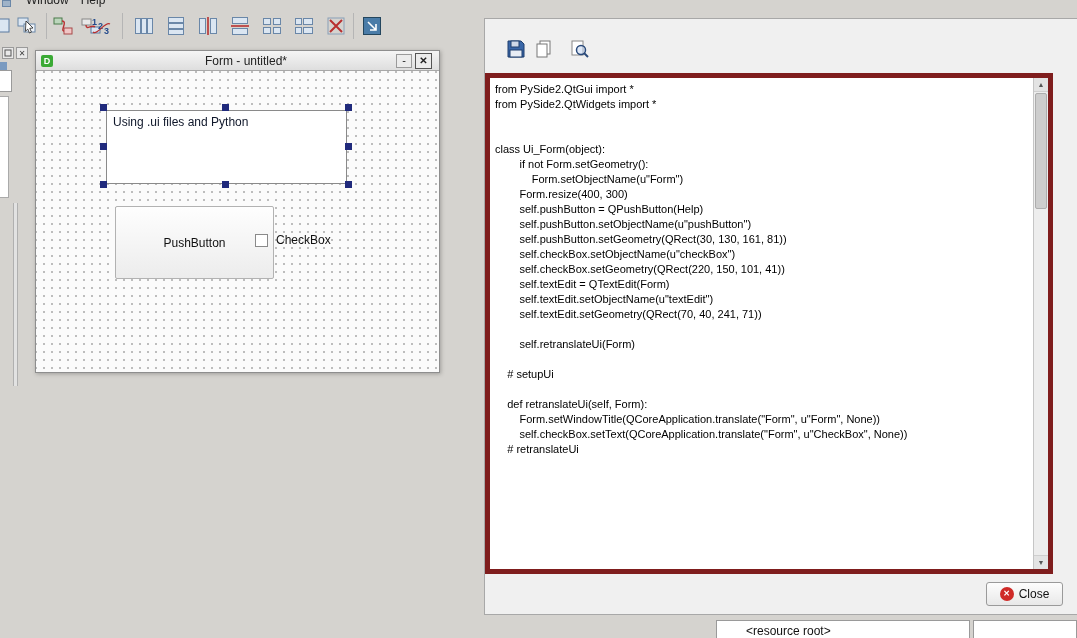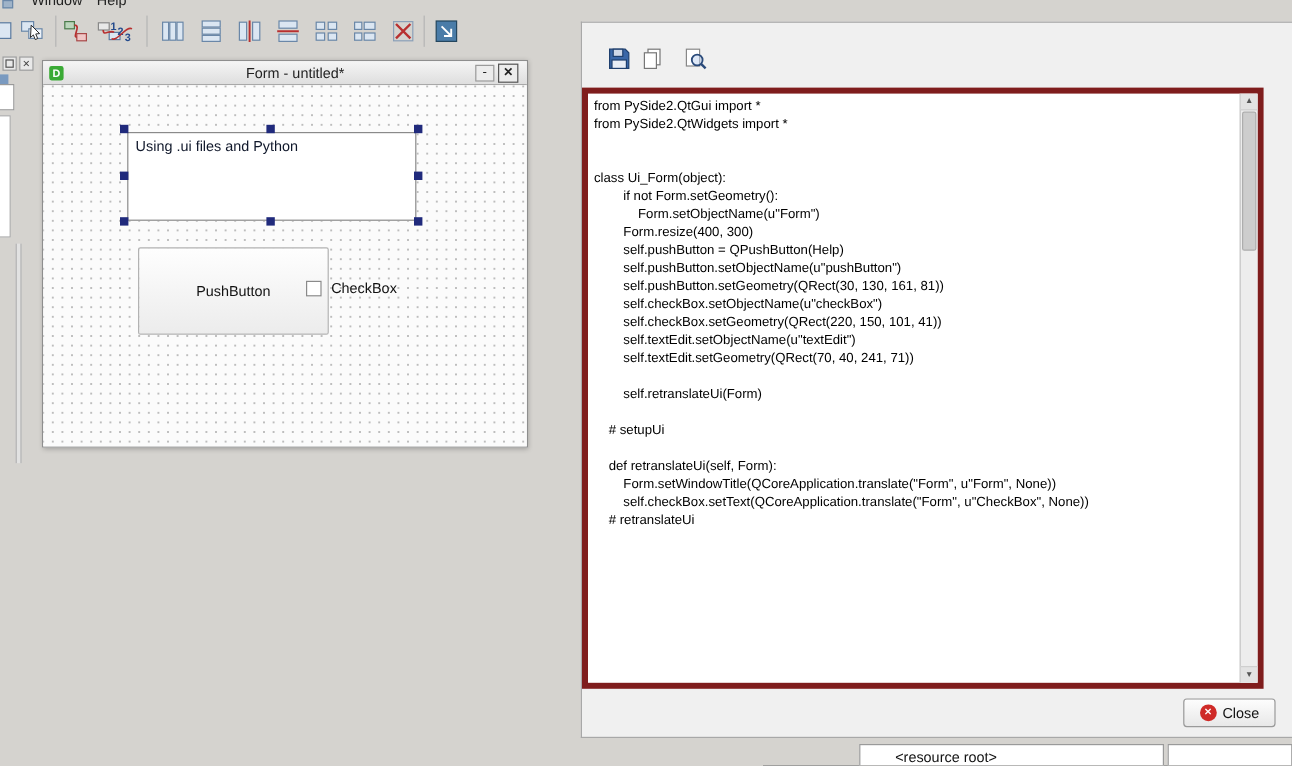--- a/index.html
+++ b/index.html
@@ -234,20 +234,21 @@
           <div class="code-line"></div>
           <div class="code-line">class Ui_Form(object):</div>
           <div class="code-line">        if not Form.setGeometry():</div>
           <div class="code-line">            Form.setObjectName(u"Form")</div>
           <div class="code-line">        Form.resize(400, 300)</div>
           <div class="code-line">        self.pushButton = QPushButton(Help)</div>
           <div class="code-line">        self.pushButton.setObjectName(u"pushButton")</div>
           <div class="code-line">        self.pushButton.setGeometry(QRect(30, 130, 161, 81))</div>
           <div class="code-line">        self.checkBox.setObjectName(u"checkBox")</div>
           <div class="code-line">        self.checkBox.setGeometry(QRect(220, 150, 101, 41))</div>
+          <div class="code-line">        self.textEdit = QTextEdit(Form)</div>
           <div class="code-line">        self.textEdit.setObjectName(u"textEdit")</div>
           <div class="code-line">        self.textEdit.setGeometry(QRect(70, 40, 241, 71))</div>
           <div class="code-line"></div>
           <div class="code-line">        self.retranslateUi(Form)</div>
           <div class="code-line"></div>
           <div class="code-line">    # setupUi</div>
           <div class="code-line"></div>
           <div class="code-line">    def retranslateUi(self, Form):</div>
           <div class="code-line">        Form.setWindowTitle(QCoreApplication.translate("Form", u"Form", None))</div>
           <div class="code-line">        self.checkBox.setText(QCoreApplication.translate("Form", u"CheckBox", None))</div>

